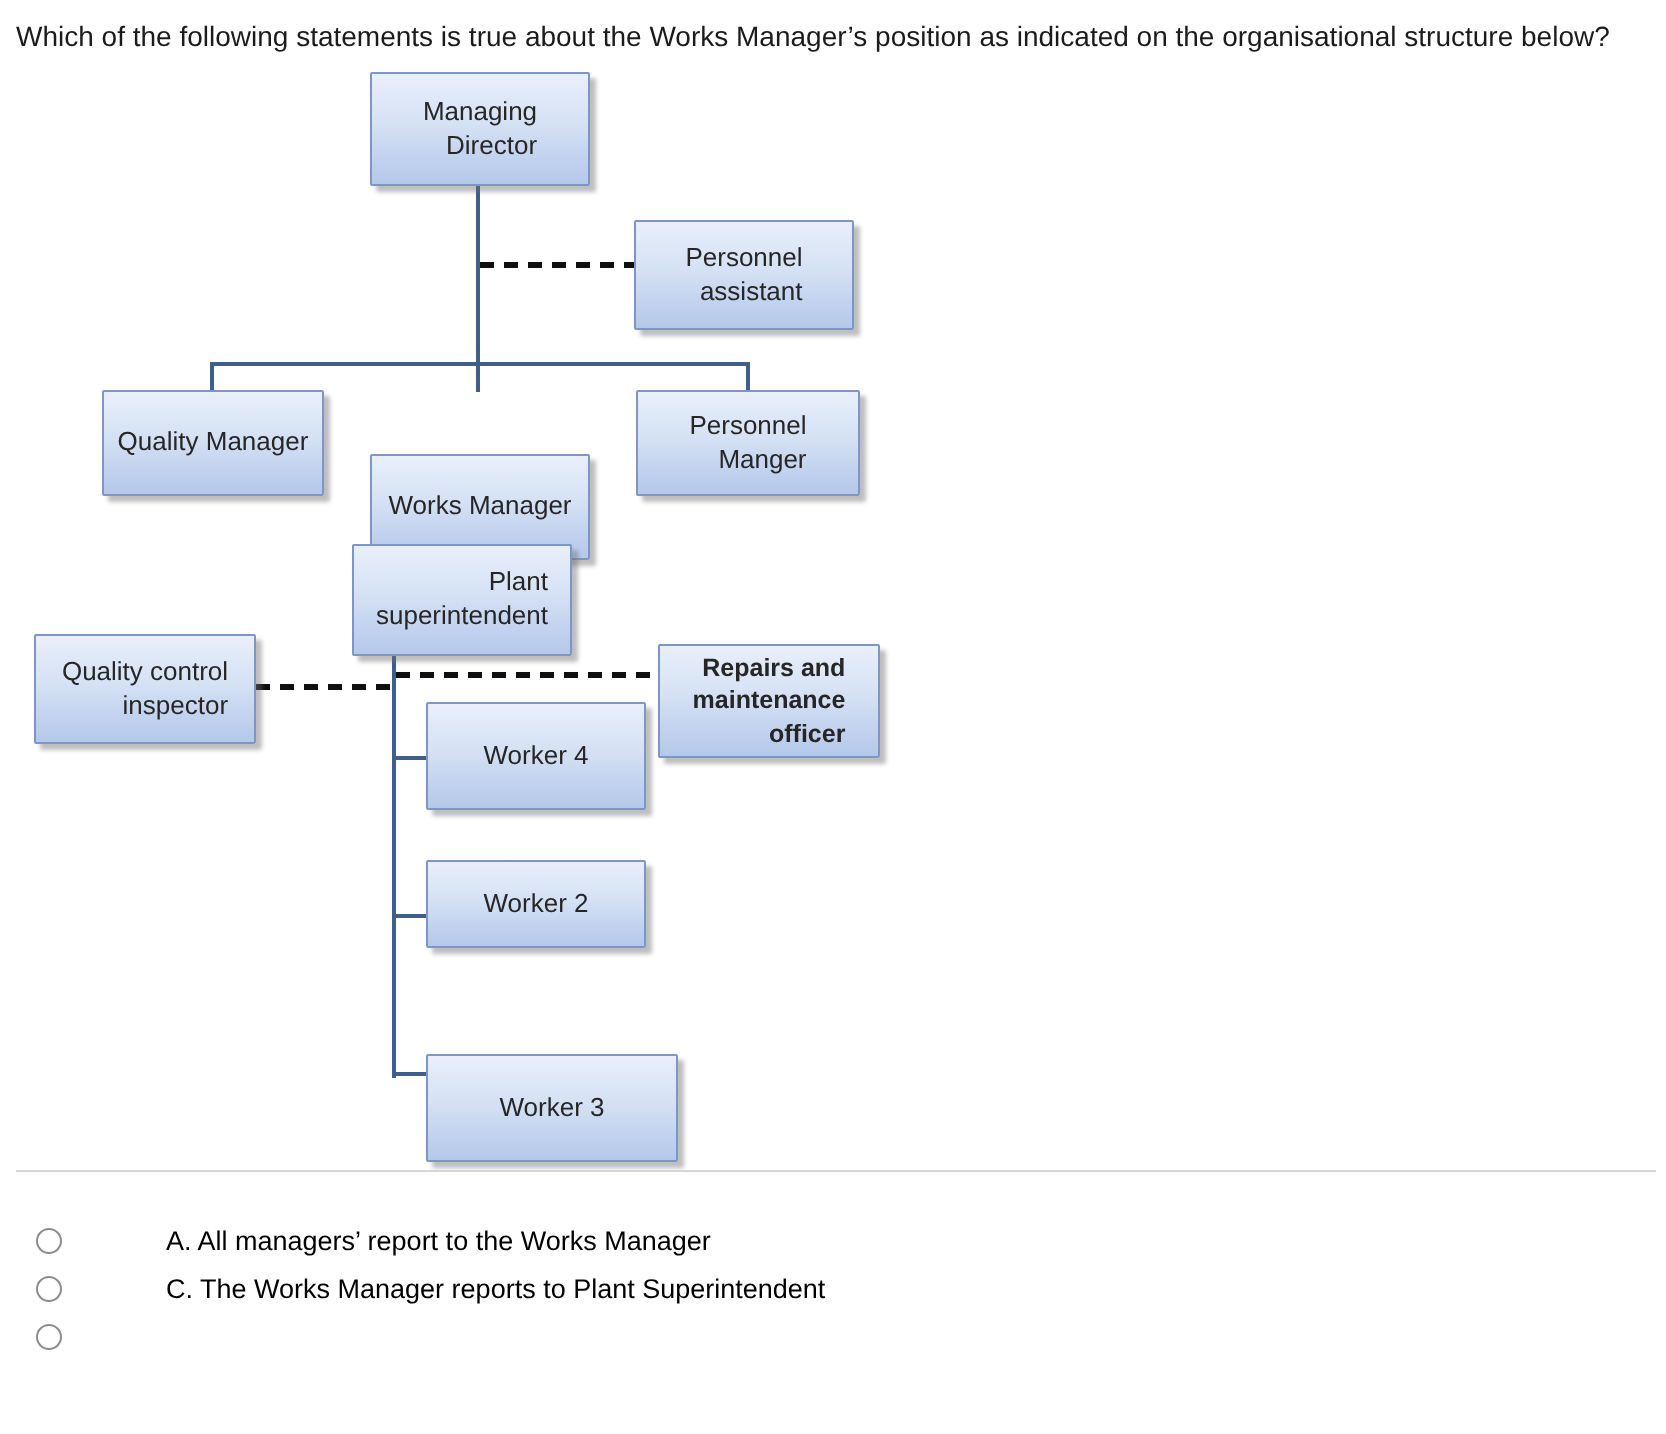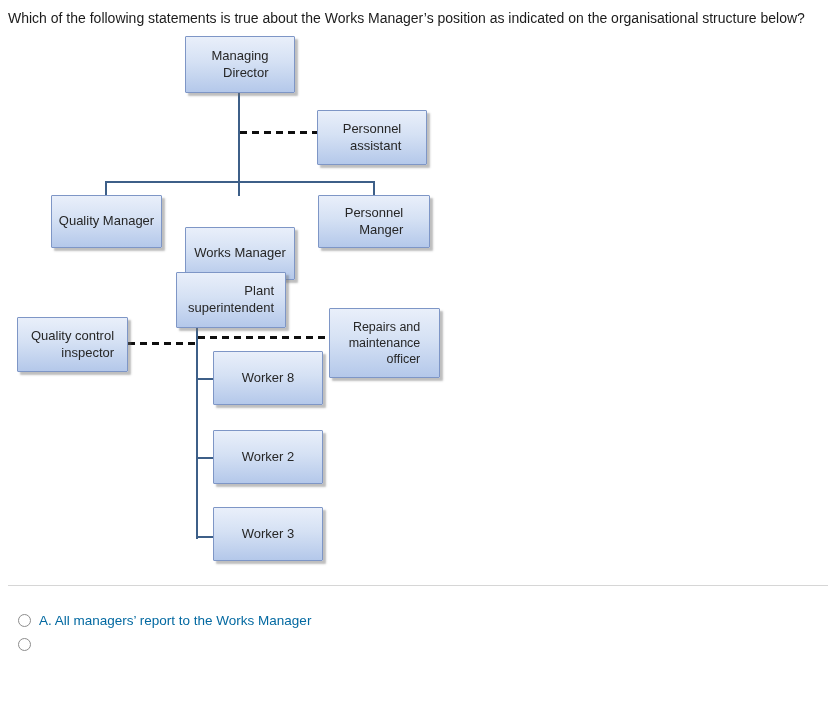--- a/index.html
+++ b/index.html
@@ -27,24 +27,24 @@
     font-size: 13px; line-height: 1.3; color: #262626;
     white-space: pre-line;
   }
   .n-managing      { left:185px; top:36px;  width:110px; height:57px; }
   .n-passistant    { left:317px; top:110px; width:110px; height:55px; }
   .n-finance       { left:51px;  top:195px; width:111px; height:53px; }
   .n-works         { left:185px; top:195px; width:110px; height:53px;margin-top:32px; }
   .n-pmanger       { left:318px; top:195px; width:112px; height:53px; }
   .n-plant         { left:176px; top:272px; width:110px; height:56px; }
   .n-quality       { left:17px;  top:317px; width:111px; height:55px; }
-  .n-repairs       { left:329px; top:308px; width:111px; height:70px; font-size:12.5px; }
+  .n-repairs       { left:329px; top:322px; width:111px; height:57px; font-size:12.5px;font-weight:bold; }
   .n-worker1       { left:213px; top:351px; width:110px; height:54px; }
-  .n-worker2       { left:213px; top:430px; width:110px; height:54px; }
-  .n-worker3       { left:213px; top:507px; width:110px; height:54px; }
+  .n-worker2       { left:213px; top:430px; width:110px; height:44px; }
+  .n-worker3       { left:213px; top:527px; width:126px; height:54px; }
 
   .conn { position: absolute; background: #3d5f88; }
   .c-v1        { left:238px; top:93px;  width:2px;  height:89px; }
   .c-hbranch   { left:105px; top:181px; width:270px; height:2px; }
   .c-dropl     { left:105px; top:181px; width:2px;  height:15px; }
   .c-dropm     { left:238px; top:181px; width:2px;  height:15px; }
   .c-dropr     { left:373px; top:181px; width:2px;  height:15px; }
   .c-v2        { left:238px; top:248px; width:2px;  height:25px; }
   .c-spine     { left:196px; top:328px; width:2px;  height:211px; }
   .c-stub1     { left:196px; top:378px; width:17px; height:2px; }
@@ -67,21 +67,21 @@
   .option-row {
     display: flex; align-items: center;
     height: 24px; padding-left: 18px;
     cursor: pointer;
   }
   .radio {
     width: 13px; height: 13px; flex: 0 0 13px;
     border: 1px solid #8d8d8d; border-radius: 50%;
     background: #ffffff; margin-right: 8px;
   }
-  .option-label { font-size: 13.5px; color: #0369a1; }
+  .option-label { font-size: 13.5px; color: #000000; margin-left: 44px; }
 </style>
 </head>
 <body>
 
 <div class="question">Which of the following statements is true about the Works Manager’s position as indicated on the organisational structure below?</div>
 
 <div class="diagram">
 
   <div class="conn c-v1"></div>
   <div class="conn c-hbranch"></div>
@@ -106,28 +106,32 @@
   <div class="node n-works">Works Manager</div>
   <div class="node n-pmanger">Personnel
 Manger</div>
   <div class="node n-plant">Plant
 superintendent</div>
   <div class="node n-quality">Quality control
 inspector</div>
   <div class="node n-repairs">Repairs and
 maintenance
 officer</div>
-  <div class="node n-worker1">Worker 8</div>
+  <div class="node n-worker1">Worker 4</div>
   <div class="node n-worker2">Worker 2</div>
   <div class="node n-worker3">Worker 3</div>
 </div>
 
 <div class="divider"></div>
 
 <div class="options">
   <div class="option-row">
     <span class="radio"></span>
     <span class="option-label">A. All managers’ report to the Works Manager</span>
   </div>
   <div class="option-row">
     <span class="radio"></span>
+    <span class="option-label">C. The Works Manager reports to Plant Superintendent</span>
+  </div>
+  <div class="option-row">
+    <span class="radio"></span>
   </div>
 </div>
 
 </body></html>

